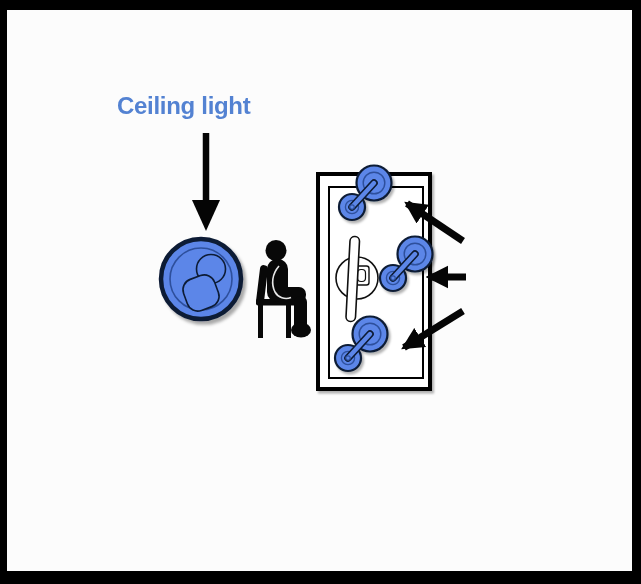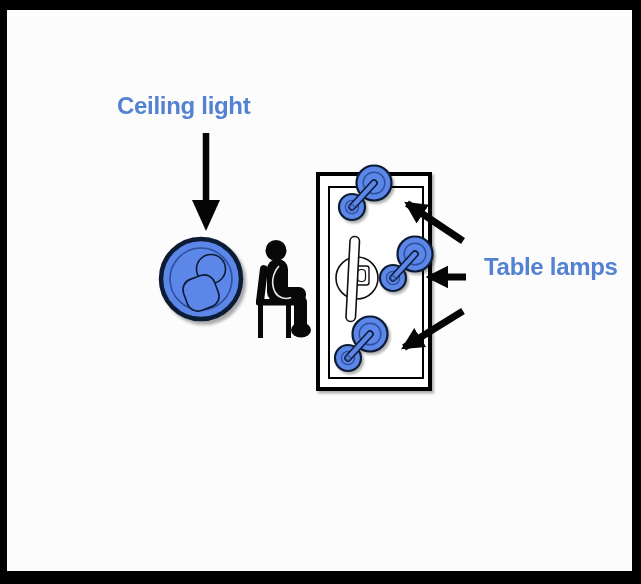--- a/index.html
+++ b/index.html
@@ -114,14 +114,13 @@
     <use href="#lamp-def" transform="translate(348 358)" filter="url(#sh-sm)"></use>
 
     <g>
       <line x1="463" y1="241" x2="407" y2="203.5" class="arrow-stroke" stroke-width="7" marker-end="url(#ah)"></line>
       <line x1="466" y1="277" x2="429" y2="277" class="arrow-stroke" stroke-width="7" marker-end="url(#ah)"></line>
       <line x1="463" y1="311" x2="404" y2="347.5" class="arrow-stroke" stroke-width="7" marker-end="url(#ah)"></line>
     </g>
   </svg>
 
   <div class="label ceiling">Ceiling light</div>
-  <div class="label lamps">Table lamps</div>
 </div>
 
 </body></html>

